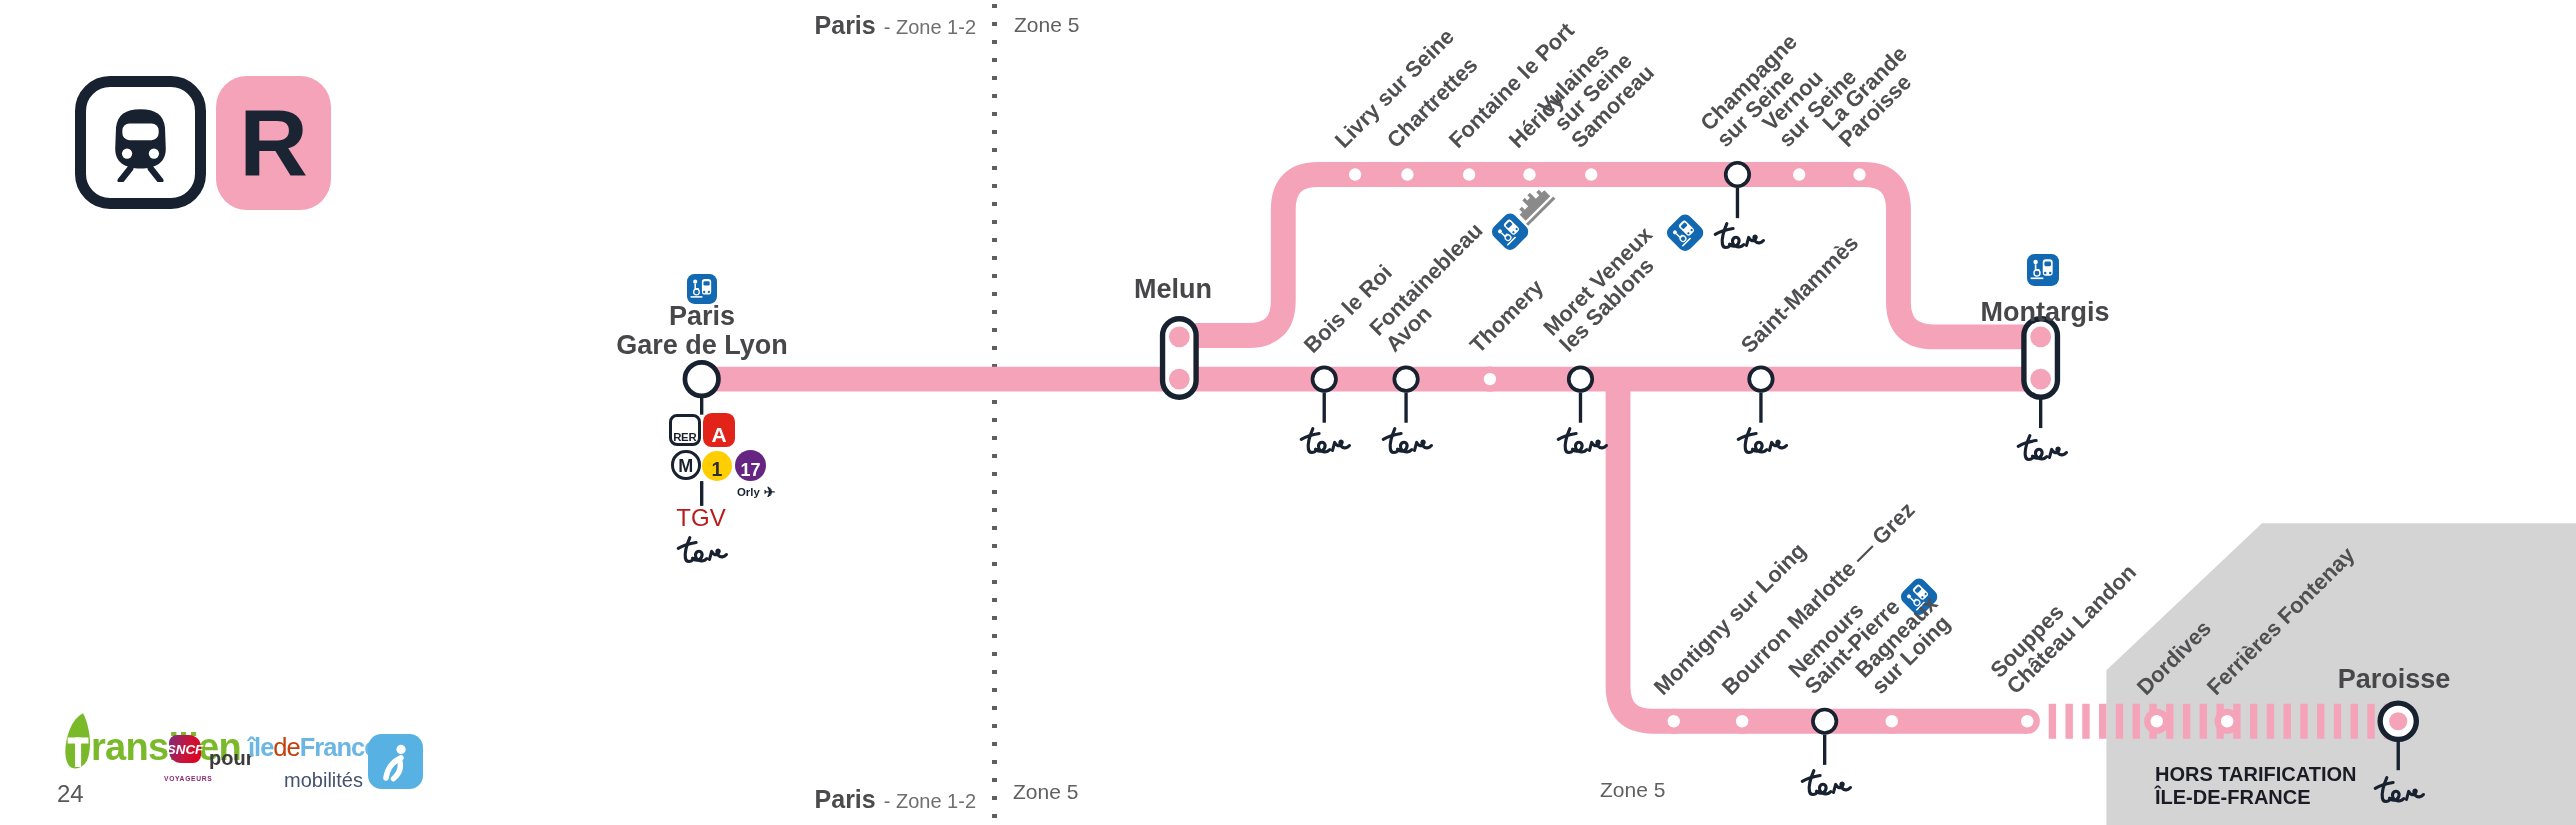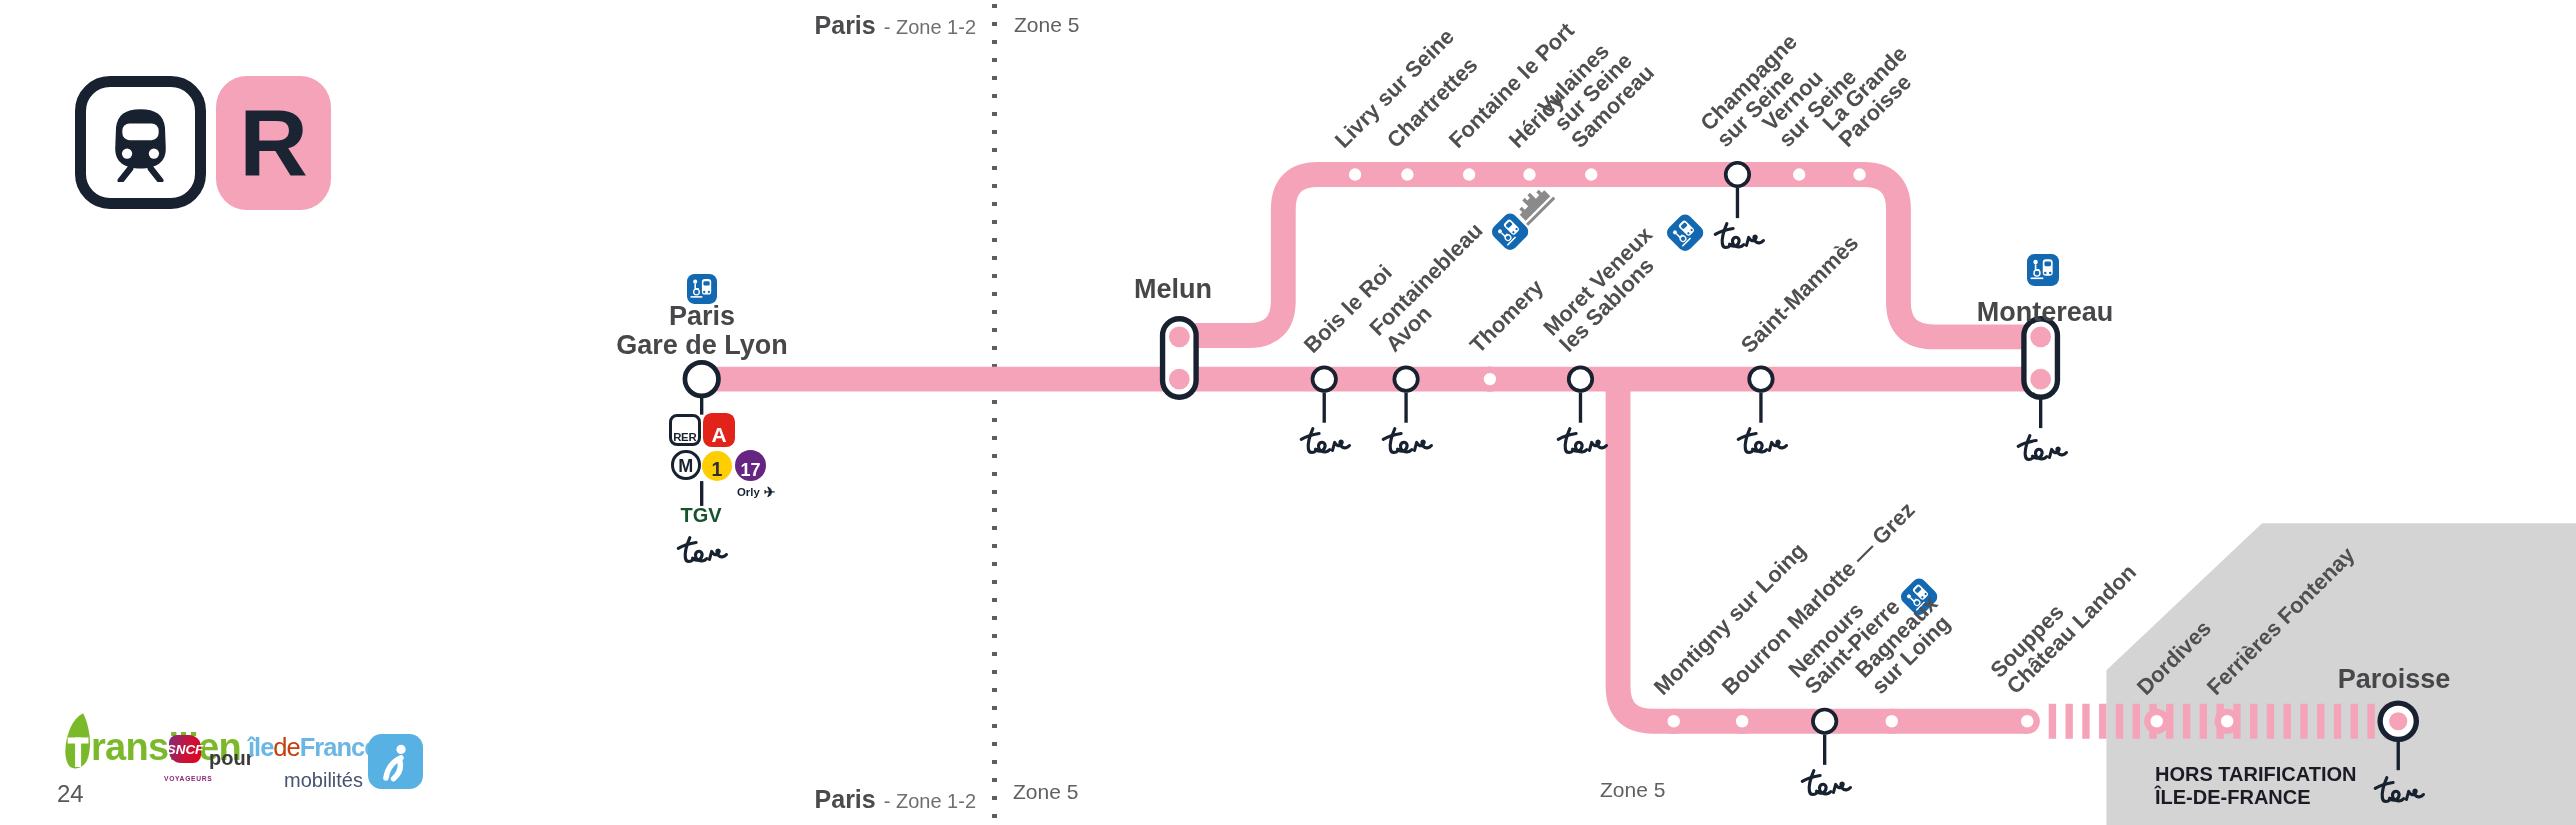--- a/index.html
+++ b/index.html
@@ -34,21 +34,21 @@
   .castle{position:absolute;z-index:4;}
   
   .badge{position:absolute;z-index:4;display:flex;align-items:flex-end;justify-content:center;font-weight:bold;}
   #rer-box{left:669px;top:414px;width:25.5px;height:26px;border:3.7px solid #17212F;border-radius:8px;background:#fff;font-size:11.4px;color:#17212F;letter-spacing:-0.3px;}
   #rer-a{left:703px;top:413px;width:32px;height:34px;border-radius:8.7px;background:#E2231A;font-size:21px;color:#fff;}
   #metro-m{left:671px;top:450px;width:23.5px;height:23.5px;border:3.7px solid #17212F;border-radius:50%;background:#fff;font-size:18px;color:#17212F;}
   #metro-1{left:702px;top:451px;width:30px;height:30px;border-radius:50%;background:#FFCE00;font-size:19.5px;color:#2E2E38;}
   #metro-14{left:735px;top:450px;width:31px;height:31px;border-radius:50%;background:#662483;font-size:18px;color:#fff;}
   #orly{left:737px;top:484px;z-index:4;font-size:11.4px;font-weight:bold;color:#17212F;display:flex;align-items:center;gap:4px;white-space:nowrap;}
   #orly .plane{font-size:14px;}
-  #tgv{left:701px;top:504px;transform:translateX(-50%);z-index:4;font-size:20px;font-weight:bold;color:#14532d;}
+  #tgv{left:701px;top:504px;transform:translateX(-50%);z-index:4;font-size:24px;font-weight:normal;color:#b91c1c;}
   
   #hors{left:2155px;top:763px;z-index:4;font-size:20px;font-weight:bold;color:#1B1B25;line-height:1.13;white-space:nowrap;}
   
   #page-num{left:57px;top:780px;font-size:24px;color:#58585A;z-index:5;}
   #transilien-text{left:91px;top:726px;font-size:38px;font-weight:bold;color:#7AB929;letter-spacing:-0.7px;z-index:5;}
   #leaf{left:63px;top:712px;z-index:6;}
   #sncf-badge{left:169px;top:735px;width:32px;height:28px;border-radius:8px 12px 8px 12px;
      background:linear-gradient(110deg,#7D2D7E 0%,#C81438 55%,#E2001F 100%);
      display:flex;align-items:center;justify-content:center;z-index:5;}
   #sncf-badge span{color:#fff;font-weight:bold;font-style:italic;font-size:13.4px;}
@@ -227,21 +227,21 @@
       <div class="st-label" style="left: 1753px; bottom: 469px;">
         <span>Saint-Mammès</span>
       </div>
       <div class="ter-logo" style="left: 1732px; top: 424px;"><svg width="58" height="36" viewBox="0 0 130 80" fill="none" stroke="#17212F" stroke-width="7" stroke-linecap="round" stroke-linejoin="round">
   <path d="M40 10 C33 26 28 44 30 56 C32 66 42 66 49 57"></path>
   <path d="M14 34 C26 27 40 23 54 21"></path>
   <path d="M46 56 C52 63 62 62 66 54 C70 46 65 39 58 41 C51 44 51 54 57 59 C63 64 72 63 78 57"></path>
   <path d="M84 59 C86 51 88 45 89 41 C92 47 97 50 102 47 C106 44 107 39 104 38 C100 38 99 45 104 50 C109 55 117 54 122 48"></path>
         </svg></div>
       <div class="st-bold" style="left: 2045px; top: 298px;">
-        <span>Montereau</span>
+        <span>Montargis</span>
       </div>
       <div class="ter-logo" style="left: 2012px; top: 431px;"><svg width="58" height="36" viewBox="0 0 130 80" fill="none" stroke="#17212F" stroke-width="7" stroke-linecap="round" stroke-linejoin="round">
   <path d="M40 10 C33 26 28 44 30 56 C32 66 42 66 49 57"></path>
   <path d="M14 34 C26 27 40 23 54 21"></path>
   <path d="M46 56 C52 63 62 62 66 54 C70 46 65 39 58 41 C51 44 51 54 57 59 C63 64 72 63 78 57"></path>
   <path d="M84 59 C86 51 88 45 89 41 C92 47 97 50 102 47 C106 44 107 39 104 38 C100 38 99 45 104 50 C109 55 117 54 122 48"></path>
         </svg></div>
       <div class="access" style="left: 2027px; top: 254px; width: 32px; height: 32px;">
         <svg viewBox="0 0 100 100" width="86%" height="86%">
   <circle cx="24" cy="22" r="8" fill="#fff"></circle>

